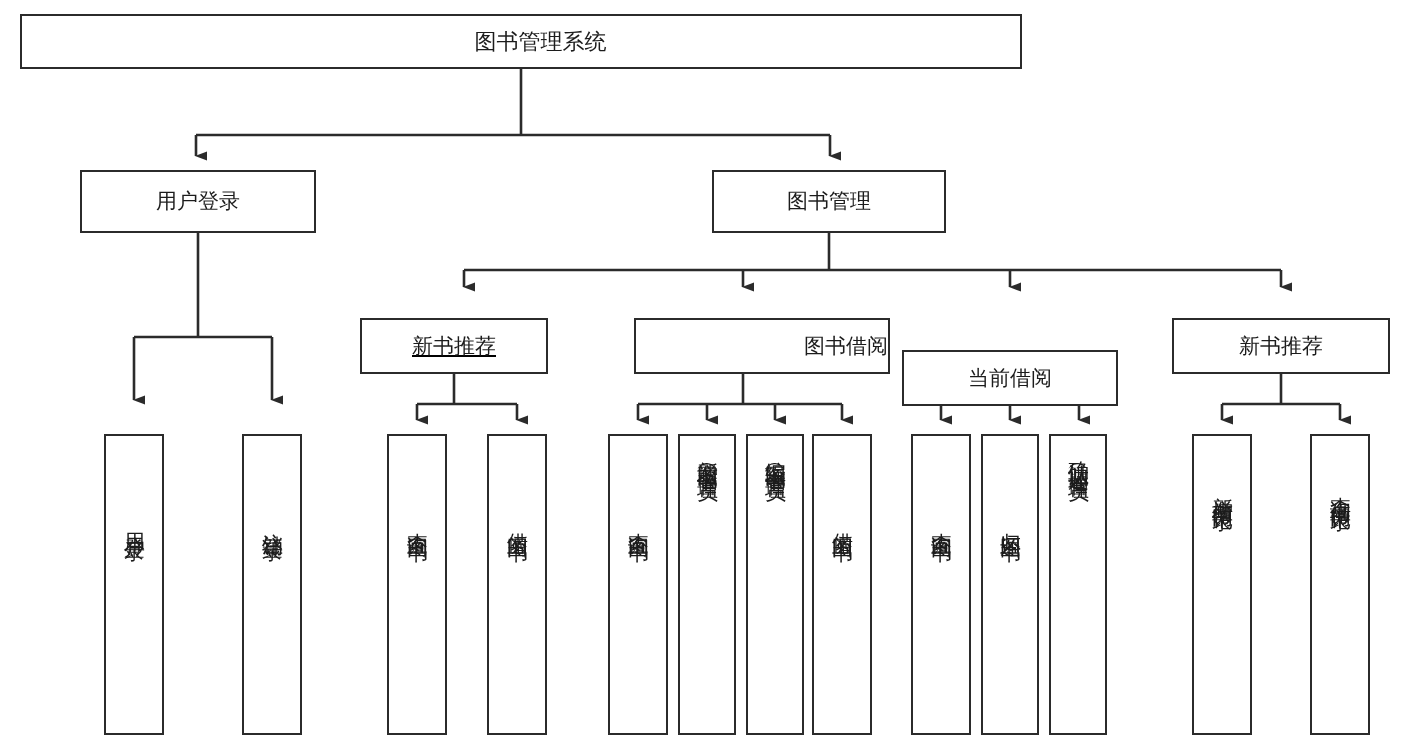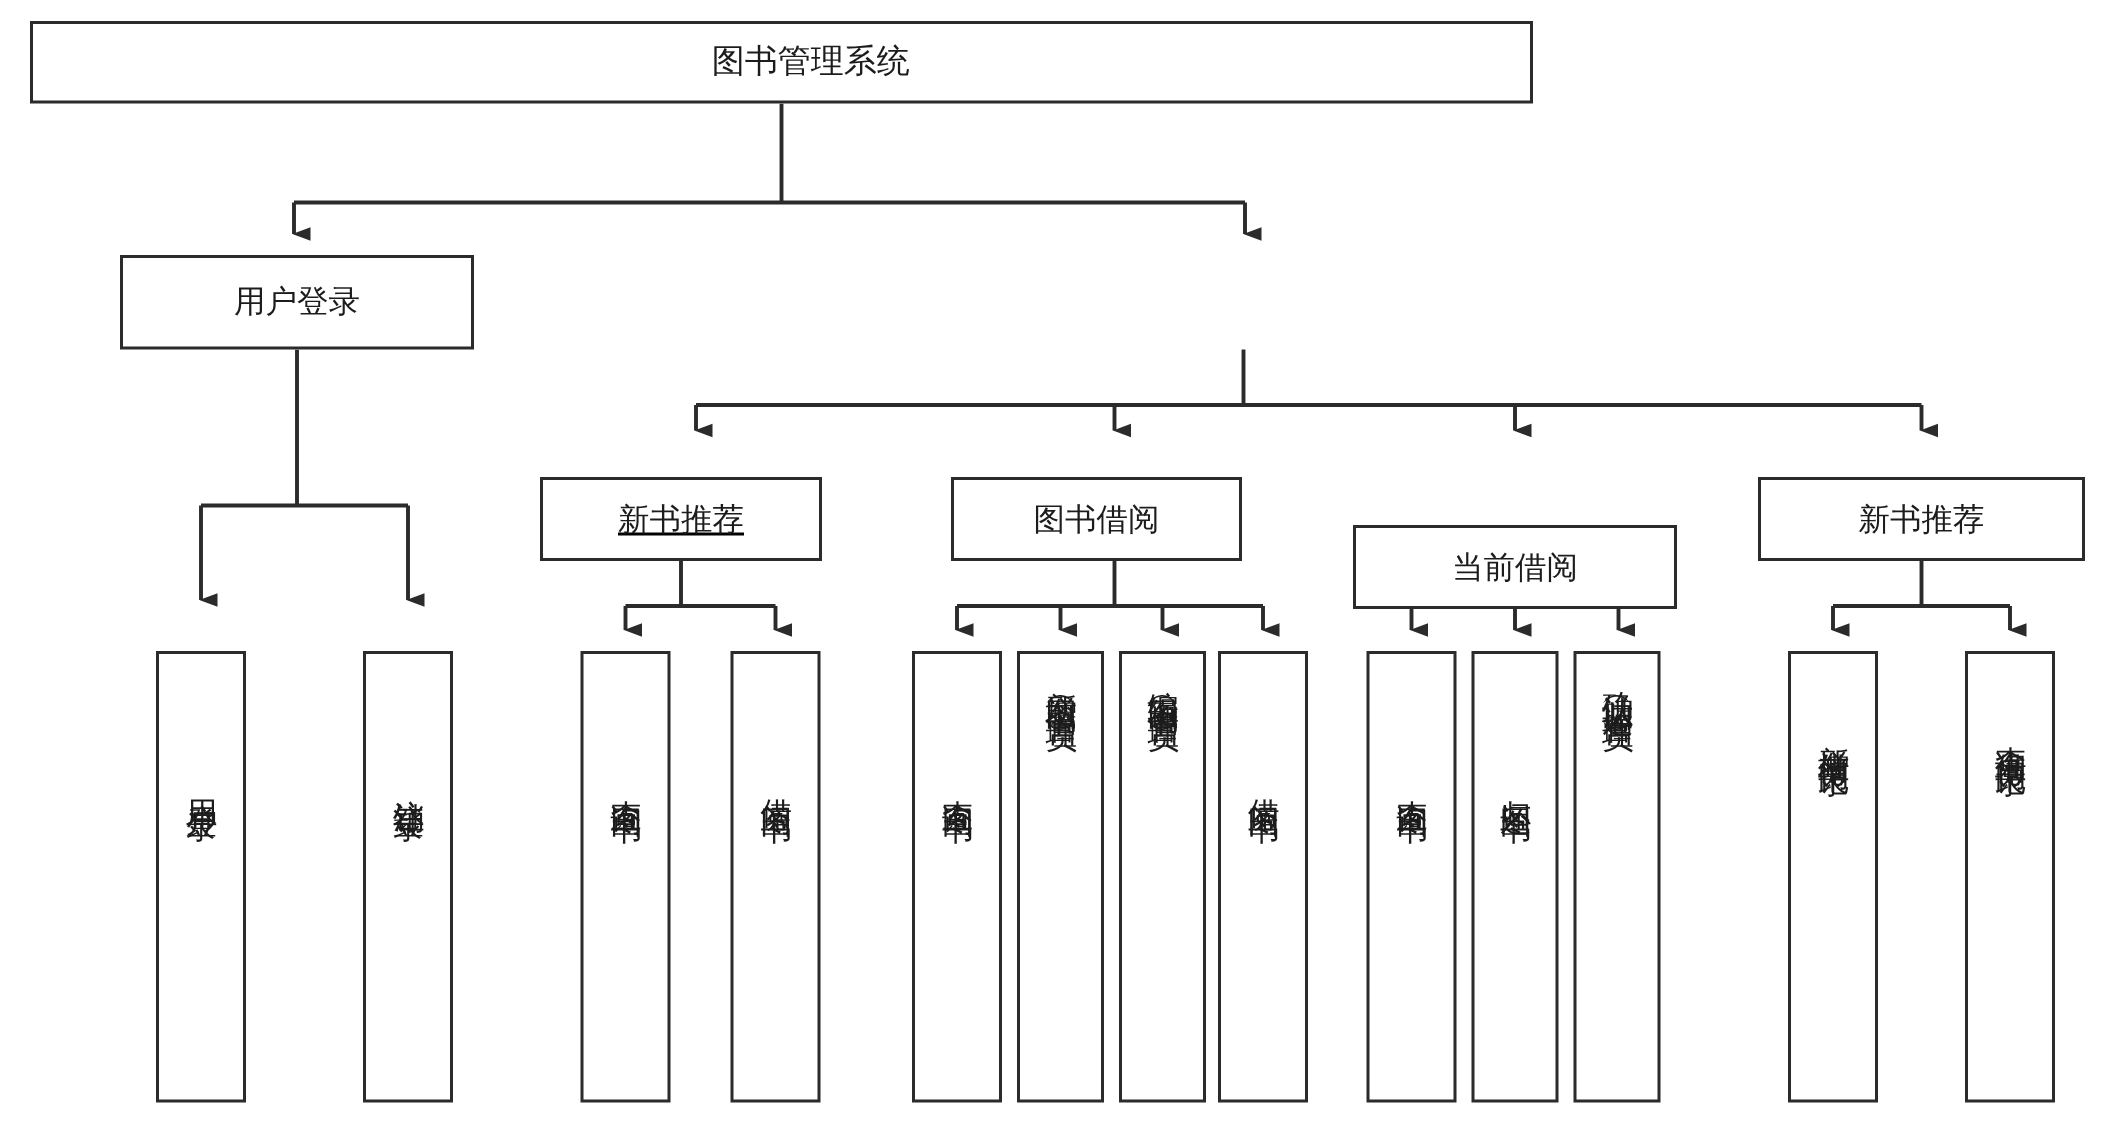--- a/index.html
+++ b/index.html
@@ -131,26 +131,29 @@
   </svg>
 
   <div class="node horiz root" style="left:20px; top:14px; width:1002px; height:55px;padding-left:39px;">
     <span class="label">图书管理系统</span>
   </div>
 
   <div class="node horiz" style="left:80px; top:170px; width:236px; height:63px;">
     <span class="label">用户登录</span>
   </div>
 
+  <div class="node horiz" style="left:712px; top:170px; width:234px; height:63px;">
+    <span class="label">图书管理</span>
+  </div>
 
   <div class="node horiz" style="left:360px; top:318px; width:188px; height:56px;text-decoration:underline;">
     <span class="label">新书推荐</span>
   </div>
 
-  <div class="node horiz" style="left:634px; top:318px; width:194px; height:56px;">
+  <div class="node horiz" style="left:634px; top:318px; width:256px; height:56px;justify-content:flex-end;">
     <span class="label">图书借阅</span>
   </div>
 
   <div class="node horiz" style="left:902px; top:318px; width:216px; height:56px;margin-top:32px;">
     <span class="label">当前借阅</span>
   </div>
 
   <div class="node horiz" style="left:1172px; top:318px; width:218px; height:56px;">
     <span class="label">新书推荐</span>
   </div>

